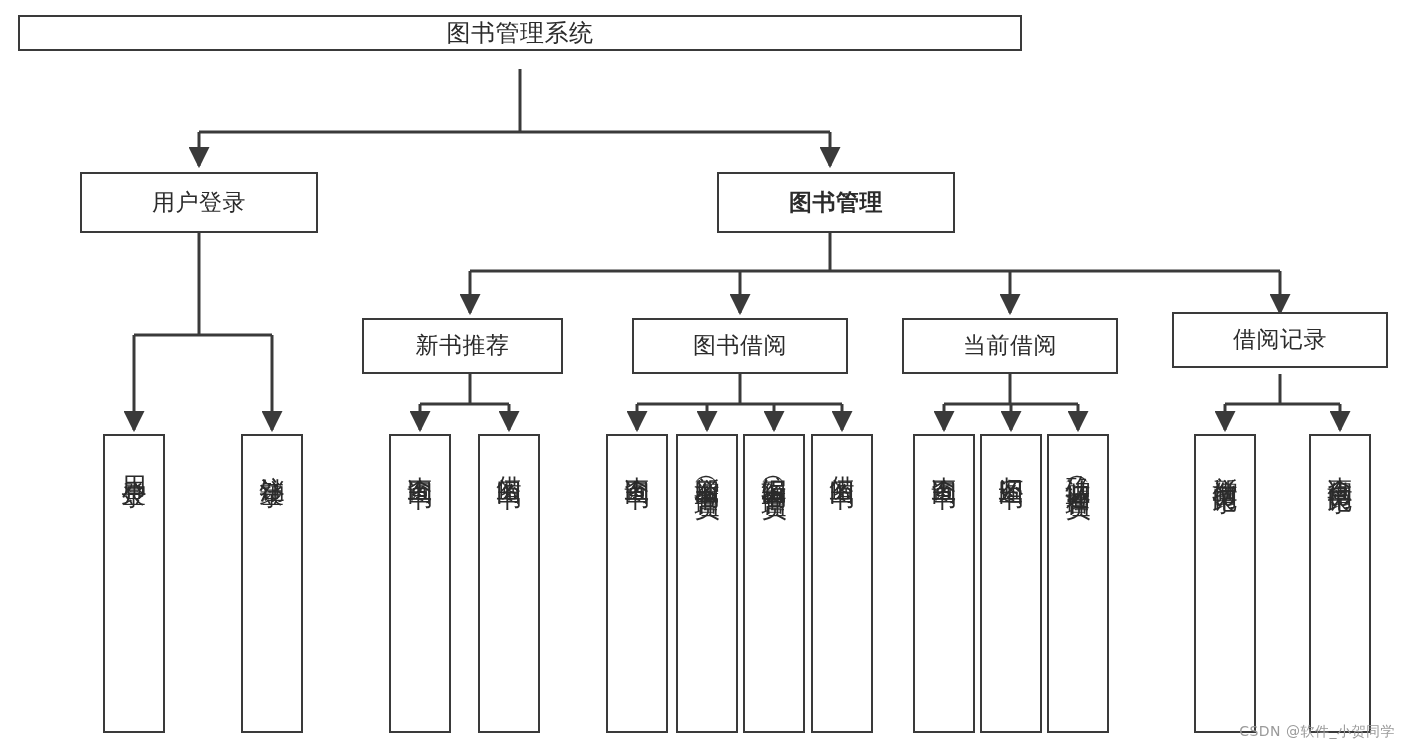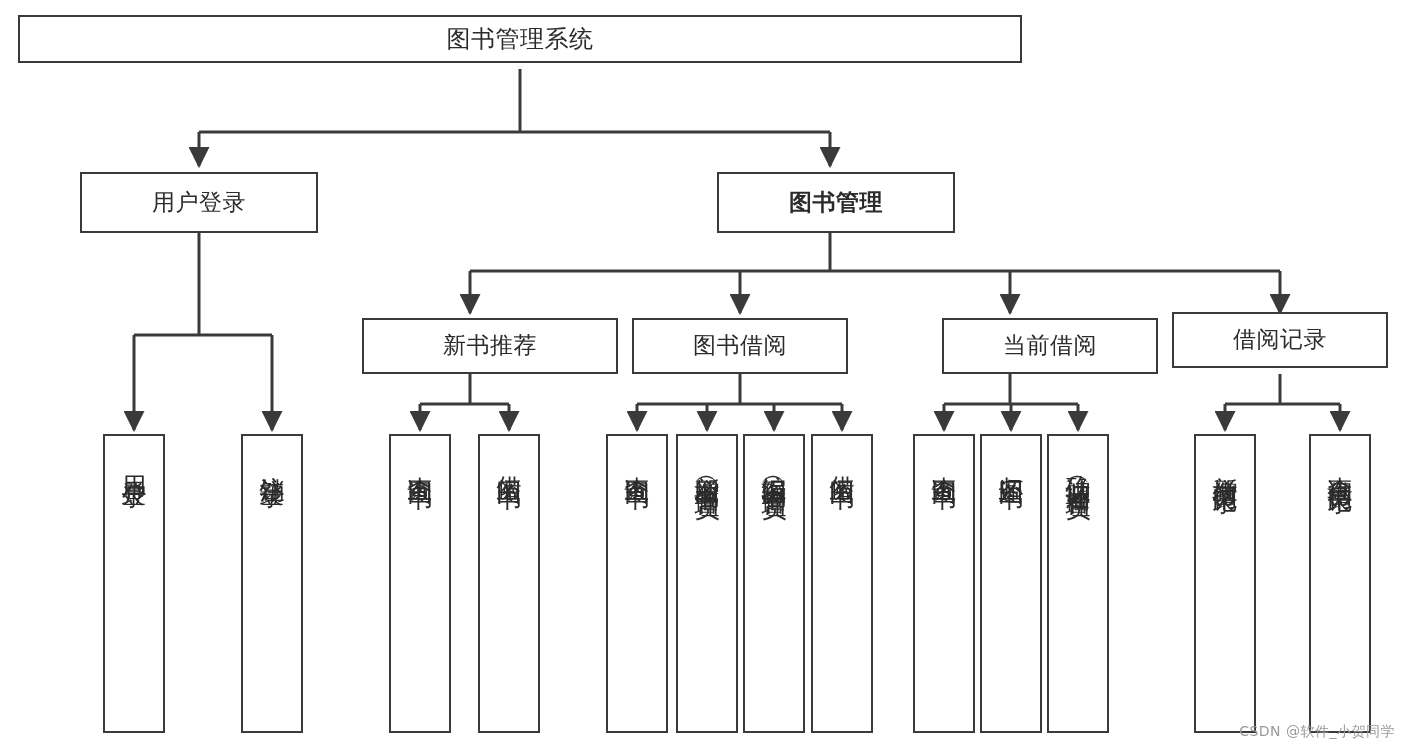--- a/index.html
+++ b/index.html
@@ -119,41 +119,41 @@
       <path d="M 1011 404 L 1011 430" marker-end="url(#arrow)"></path>
       <path d="M 1078 404 L 1078 430" marker-end="url(#arrow)"></path>
 
       <path d="M 1280 374 L 1280 404"></path>
       <path d="M 1225 404 L 1340 404"></path>
       <path d="M 1225 404 L 1225 430" marker-end="url(#arrow)"></path>
       <path d="M 1340 404 L 1340 430" marker-end="url(#arrow)"></path>
     </g>
   </svg>
 
-  <div class="node root horizontal" style="left:18px; top:15px; width:1004px; height:48px;">
+  <div class="node root horizontal" style="left:18px; top:15px; width:1004px; height:36px;">
     <span class="txt">图书管理系统</span>
   </div>
 
   <div class="node horizontal" style="left:80px; top:172px; width:238px; height:61px;">
     <span class="txt">用户登录</span>
   </div>
 
   <div class="node horizontal" style="left:717px; top:172px; width:238px; height:61px;font-weight:bold;">
     <span class="txt">图书管理</span>
   </div>
 
-  <div class="node horizontal" style="left:362px; top:318px; width:256px; height:56px;">
+  <div class="node horizontal" style="left:362px; top:318px; width:201px; height:56px;">
     <span class="txt">新书推荐</span>
   </div>
 
   <div class="node horizontal" style="left:632px; top:318px; width:216px; height:56px;">
     <span class="txt">图书借阅</span>
   </div>
 
-  <div class="node horizontal" style="left:902px; top:318px; width:216px; height:56px;margin-left:40px;">
+  <div class="node horizontal" style="left:902px; top:318px; width:216px; height:56px;">
     <span class="txt">当前借阅</span>
   </div>
 
   <div class="node horizontal" style="left:1172px; top:312px; width:216px; height:56px;">
     <span class="txt">借阅记录</span>
   </div>
 
   <div class="node vertical" style="left:103px; top:434px; width:62px; height:299px;">
     <span class="txt">用户登录</span>
   </div>

